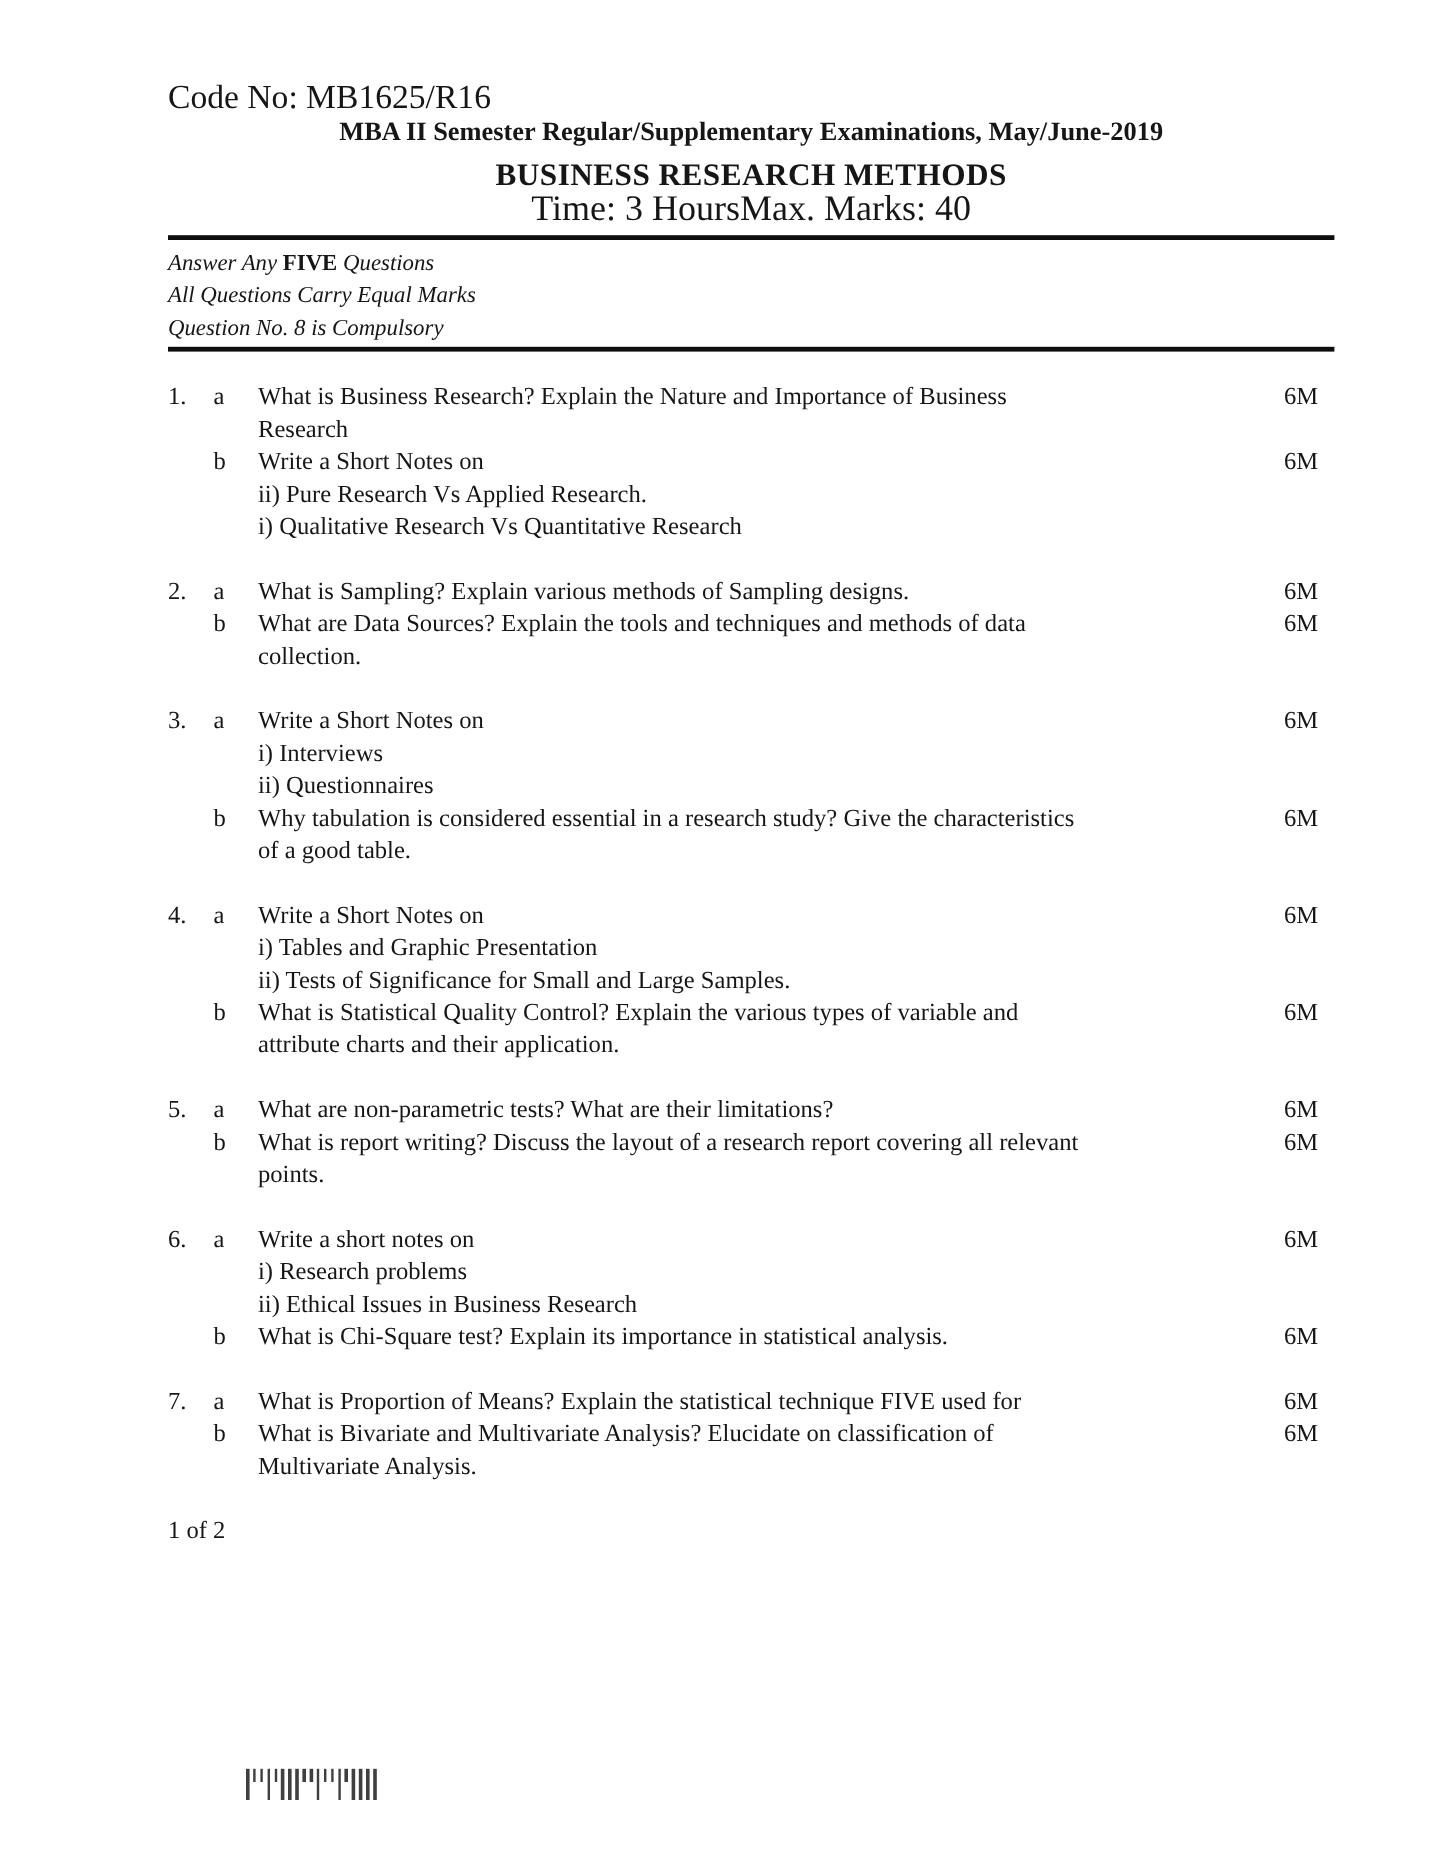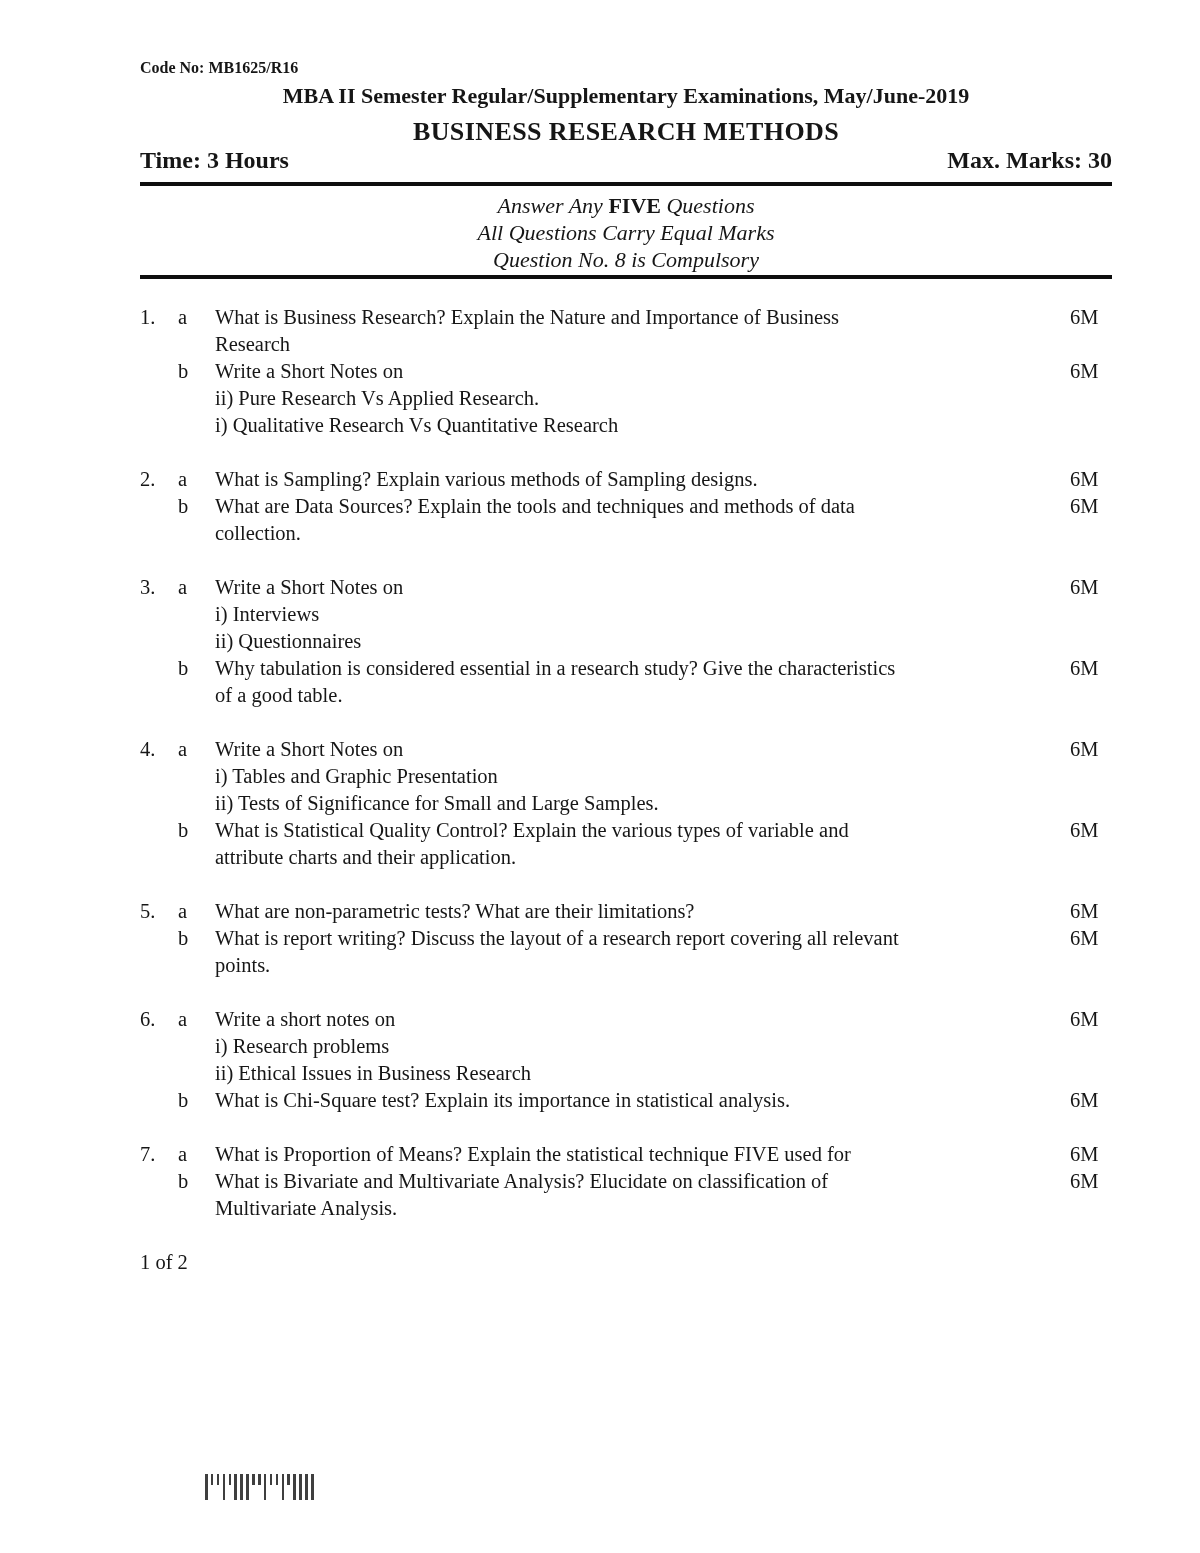--- a/index.html
+++ b/index.html
@@ -15,62 +15,62 @@
     color: #161616;
     overflow: hidden;
   }
   .content {
     position: absolute;
     left: 140px;
     top: 0;
     width: 972px;
   }
   .code-no {
-    margin-top: 54px;
-    font-weight: bold;
-    font-size: 16px;
+    margin-top: 68px;
+    font-weight: normal;
+    font-size: 28px;
     line-height: 28px;
     text-align: left;
   }
   .center-bold {
     text-align: center;
     font-weight: bold;
   }
   .exam-line {
     font-size: 22px;
     line-height: 28px;
   }
   .subject-line {
     margin-top: 8px;
     font-size: 26px;
     line-height: 28px;
     letter-spacing: 0.4px;
   }
   .time-row {
     display: flex;
-    justify-content: space-between;
-    font-weight: bold;
-    font-size: 24px;
+    justify-content: center;
+    font-weight: normal;
+    font-size: 30px;
     line-height: 28px;
   }
   .rule {
     height: 0;
     border: none;
     border-top: 4px solid #0e0e0e;
     margin: 0;
   }
   .rule-1 { margin-top: 8px; }
   .rule-2 { margin-top: 2px; }
   .instructions {
     margin-top: 6px;
   }
   .instr-line {
-    text-align: center;
+    text-align: left;
     font-style: italic;
-    font-size: 22px;
+    font-size: 19px;
     line-height: 27px;
   }
   .instr-bold {
     font-style: normal;
     font-weight: bold;
   }
   .questions {
     margin-top: 25px;
     font-size: 20.5px;
   }
@@ -120,21 +120,21 @@
 <div class="content">
 
   <div class="code-no">Code No: MB1625/R16</div>
 
   <div class="center-bold exam-line">MBA II Semester Regular/Supplementary Examinations, May/June-2019</div>
 
   <div class="center-bold subject-line">BUSINESS RESEARCH METHODS</div>
 
   <div class="time-row">
     <span>Time: 3 Hours</span>
-    <span>Max. Marks: 30</span>
+    <span>Max. Marks: 40</span>
   </div>
 
   <hr class="rule rule-1">
 
   <div class="instructions">
     <div class="instr-line">
       <span>Answer Any </span><span class="instr-bold">FIVE</span><span> Questions</span>
     </div>
     <div class="instr-line">All Questions Carry Equal Marks</div>
     <div class="instr-line">Question No. 8 is Compulsory</div>

